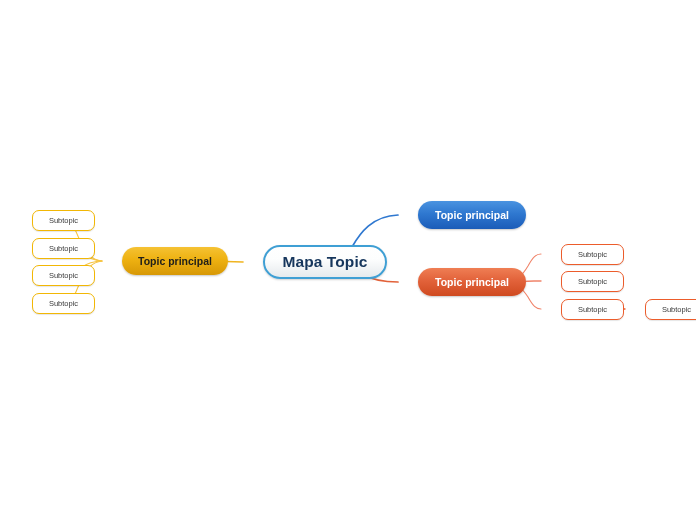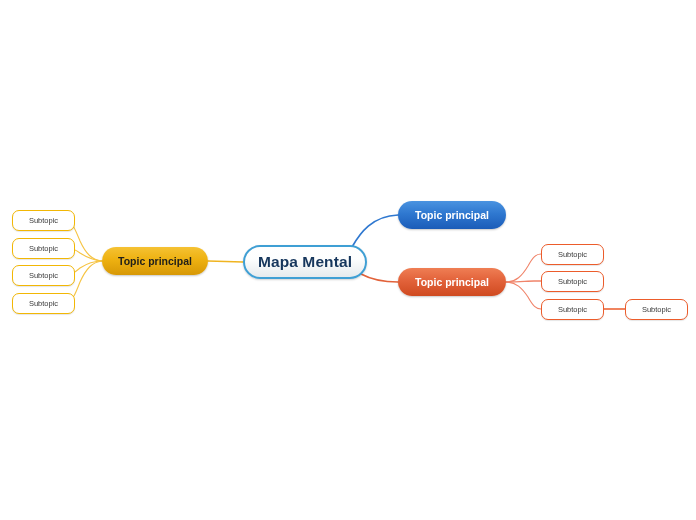--- a/index.html
+++ b/index.html
@@ -28,20 +28,21 @@
   }
   .node {
     position: absolute;
     box-sizing: border-box;
     display: flex;
     align-items: center;
     justify-content: center;
     text-align: center;
     white-space: nowrap;
     z-index: 5;
+    margin-left: 20px;
   }
 
   
   .node-root {
     left: 243px;
     top: 245px;
     width: 124px;
     height: 34px;
     border-radius: 17px;
     border: 2px solid #3f9fd4;
@@ -128,21 +129,21 @@
     <path d="M 102 261 C 92 262 86 269 80 282 C 75 295 72 302 66 303" fill="none" stroke="#f6c443" stroke-width="1.1" stroke-linecap="round"></path>
 
     <path d="M 506 282 C 516 282 522 276 528 266 C 533 257 536 254 541 254" fill="none" stroke="#f0846a" stroke-width="1.1" stroke-linecap="round"></path>
     <path d="M 506 282 C 518 282 528 281 534 281 C 538 281 539 281 541 281" fill="none" stroke="#f0846a" stroke-width="1.4" stroke-linecap="round"></path>
     <path d="M 506 282 C 516 282 522 288 528 297 C 533 306 536 309 541 309" fill="none" stroke="#f0846a" stroke-width="1.1" stroke-linecap="round"></path>
 
     <path d="M 595 309 L 625 309" fill="none" stroke="#ec5c2b" stroke-width="1.3" stroke-linecap="round"></path>
   </svg>
 
   <div class="node node-root">
-    <span>Mapa Mental</span>
+    <span>Mapa Topic</span>
   </div>
 
   <div class="node node-blue">
     <span>Topic principal</span>
   </div>
 
   <div class="node node-red">
     <span>Topic principal</span>
   </div>
 

